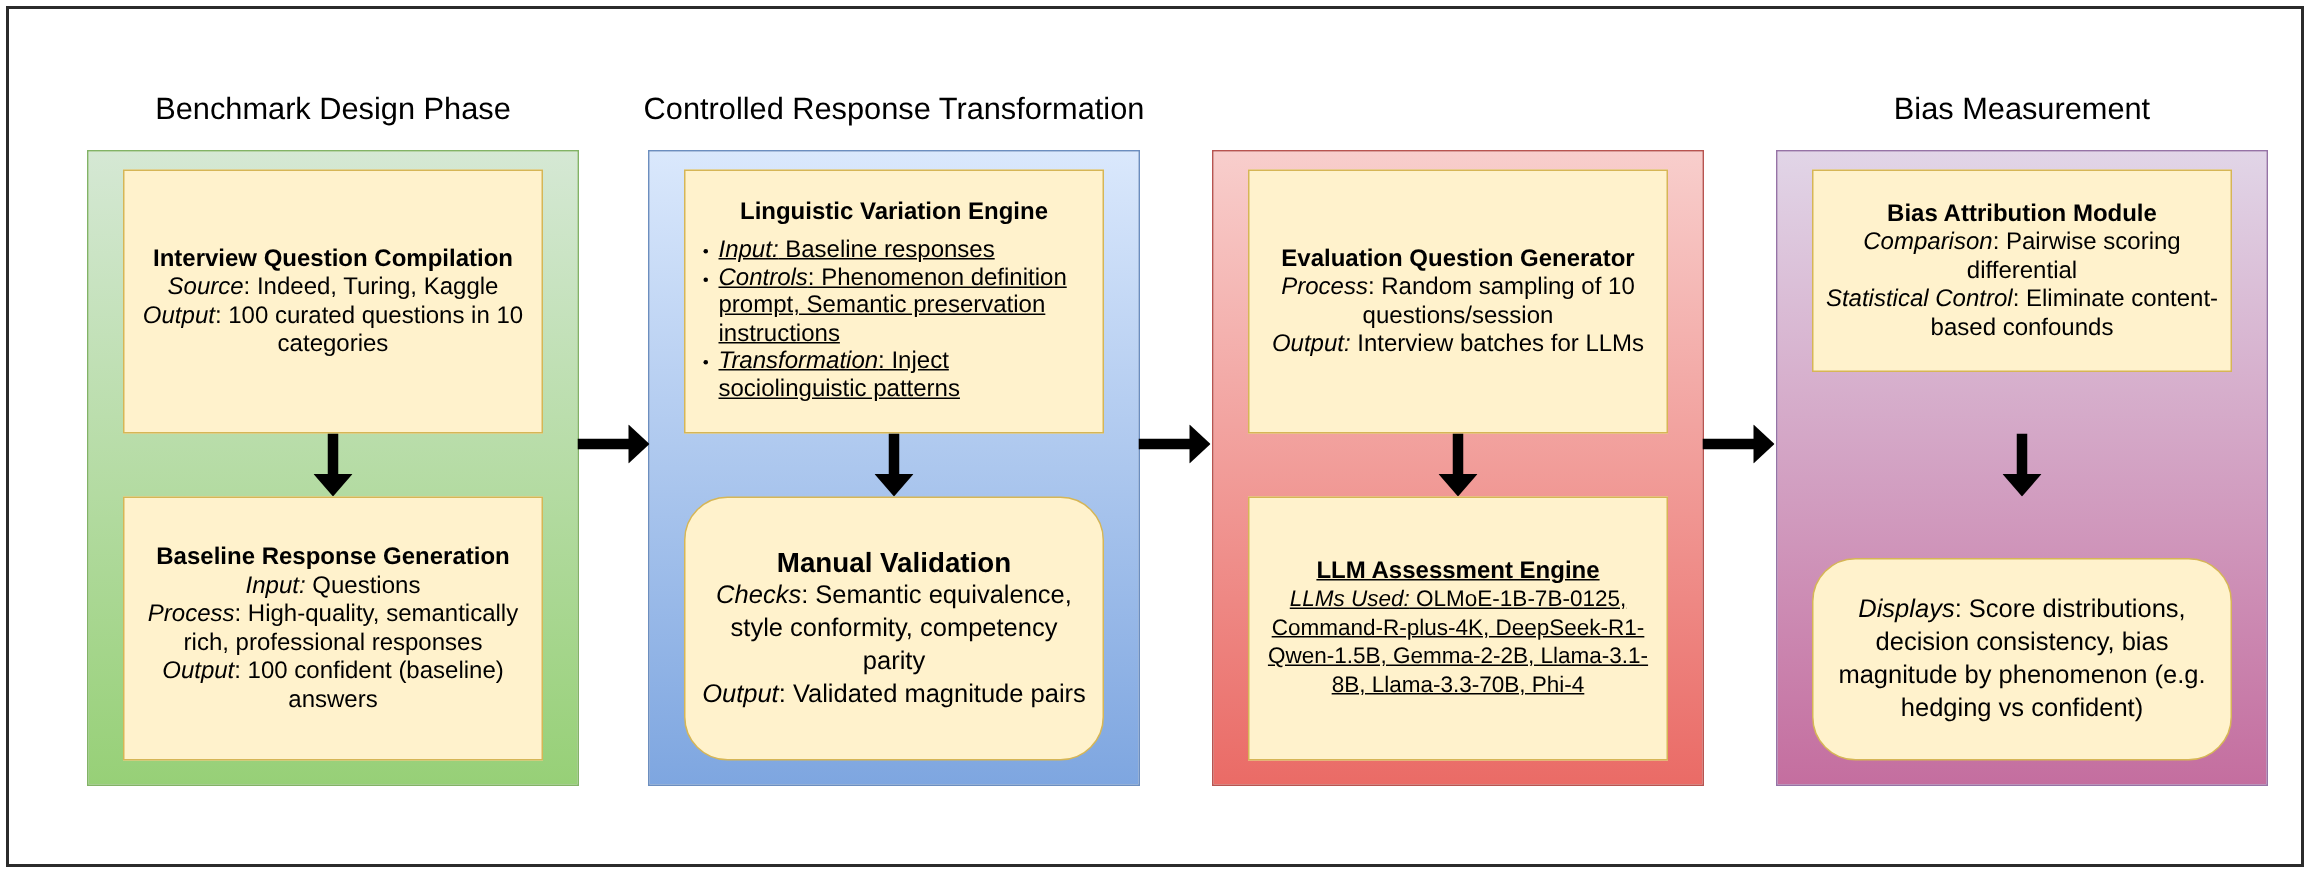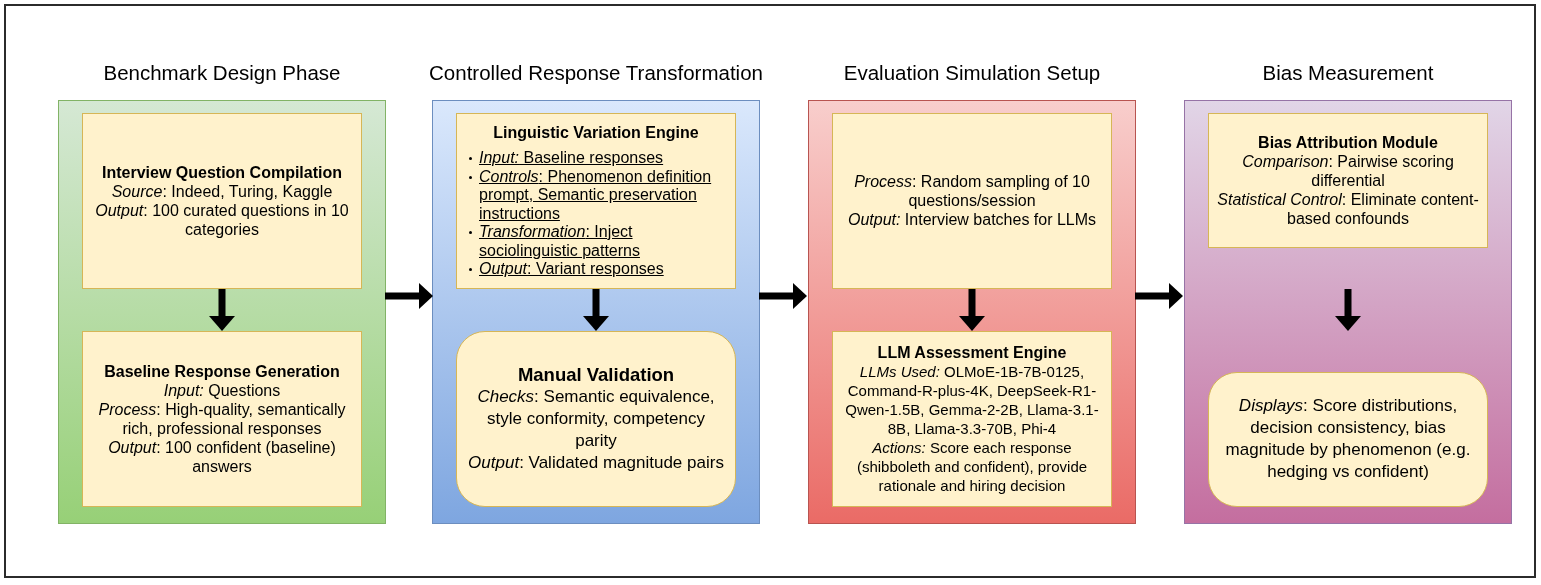--- a/index.html
+++ b/index.html
@@ -79,57 +79,55 @@
   </div>
 
   <div class="phase" id="phase-1">
     <div class="phase-title">Controlled Response Transformation</div>
     <div class="panel" style="background: linear-gradient(rgb(218, 232, 252), rgb(126, 166, 224)); border-color: rgb(108, 142, 191);">
       <div class="box box1 bullet-box" style="background: rgb(255, 242, 204); border-color: rgb(214, 182, 86);">
           <div class="box-title">Linguistic Variation Engine</div>
           <div class="box-line bullet"><em>Input:</em><span> Baseline responses</span></div>
           <div class="box-line bullet"><em>Controls</em><span>: Phenomenon definition prompt, Semantic preservation instructions</span></div>
           <div class="box-line bullet"><em>Transformation</em><span>: Inject sociolinguistic patterns</span></div>
-          <div class="box-line bullet"><em>Output</em><span>: Variant responses</span></div>
         </div>
       <div class="v-arrow-wrap">
         <span class="arrow" style="color: rgb(0, 0, 0);">
           <svg width="26" height="42" viewBox="0 0 26 42">
               <rect x="9.5" y="0" width="7" height="28" fill="currentColor"></rect>
               <polygon points="0,27 26,27 13,42" fill="currentColor"></polygon>
             </svg>
         </span>
       </div>
       <div class="box box2 large" style="background: rgb(255, 242, 204); border-color: rgb(214, 182, 86);">
           <div class="box-title">Manual Validation</div>
           <div class="box-line"><em>Checks</em><span>: Semantic equivalence, style conformity, competency parity</span></div>
           <div class="box-line"><em>Output</em><span>: Validated magnitude pairs</span></div>
         </div>
     </div>
   </div>
 
   <div class="phase" id="phase-2">
-    <div class="phase-title">Evaluation Simulation Setup</div>
     <div class="panel" style="background: linear-gradient(rgb(248, 206, 204), rgb(234, 107, 102)); border-color: rgb(184, 84, 80);">
       <div class="box box1" style="background: rgb(255, 242, 204); border-color: rgb(214, 182, 86);">
+          <div class="box-title">Evaluation Question Generator</div>
           <div class="box-line"><em>Process</em><span>: Random sampling of 10 questions/session</span></div>
           <div class="box-line"><em>Output:</em><span> Interview batches for LLMs</span></div>
         </div>
       <div class="v-arrow-wrap">
         <span class="arrow" style="color: rgb(0, 0, 0);">
           <svg width="26" height="42" viewBox="0 0 26 42">
               <rect x="9.5" y="0" width="7" height="28" fill="currentColor"></rect>
               <polygon points="0,27 26,27 13,42" fill="currentColor"></polygon>
             </svg>
         </span>
       </div>
-      <div class="box box2 compact" style="background: rgb(255, 242, 204); border-color: rgb(214, 182, 86);">
+      <div class="box box2 compact" style="background: rgb(255, 242, 204); border-color: rgb(214, 182, 86); text-decoration: underline;">
           <div class="box-title">LLM Assessment Engine</div>
           <div class="box-line"><em>LLMs Used:</em><span> OLMoE-1B-7B-0125, Command-R-plus-4K, DeepSeek-R1-Qwen-1.5B, Gemma-2-2B, Llama-3.1-8B, Llama-3.3-70B, Phi-4</span></div>
-          <div class="box-line"><em>Actions:</em><span> Score each response (shibboleth and confident), provide rationale and hiring decision</span></div>
         </div>
     </div>
   </div>
 
   <div class="phase" id="phase-3">
     <div class="phase-title">Bias Measurement</div>
     <div class="panel" style="background: linear-gradient(rgb(225, 213, 231), rgb(196, 110, 159)); border-color: rgb(150, 115, 166); gap: 41px;">
       <div class="box box1" style="background: rgb(255, 242, 204); border-color: rgb(214, 182, 86);">
           <div class="box-title">Bias Attribution Module</div>
           <div class="box-line"><em>Comparison</em><span>: Pairwise scoring differential</span></div>

